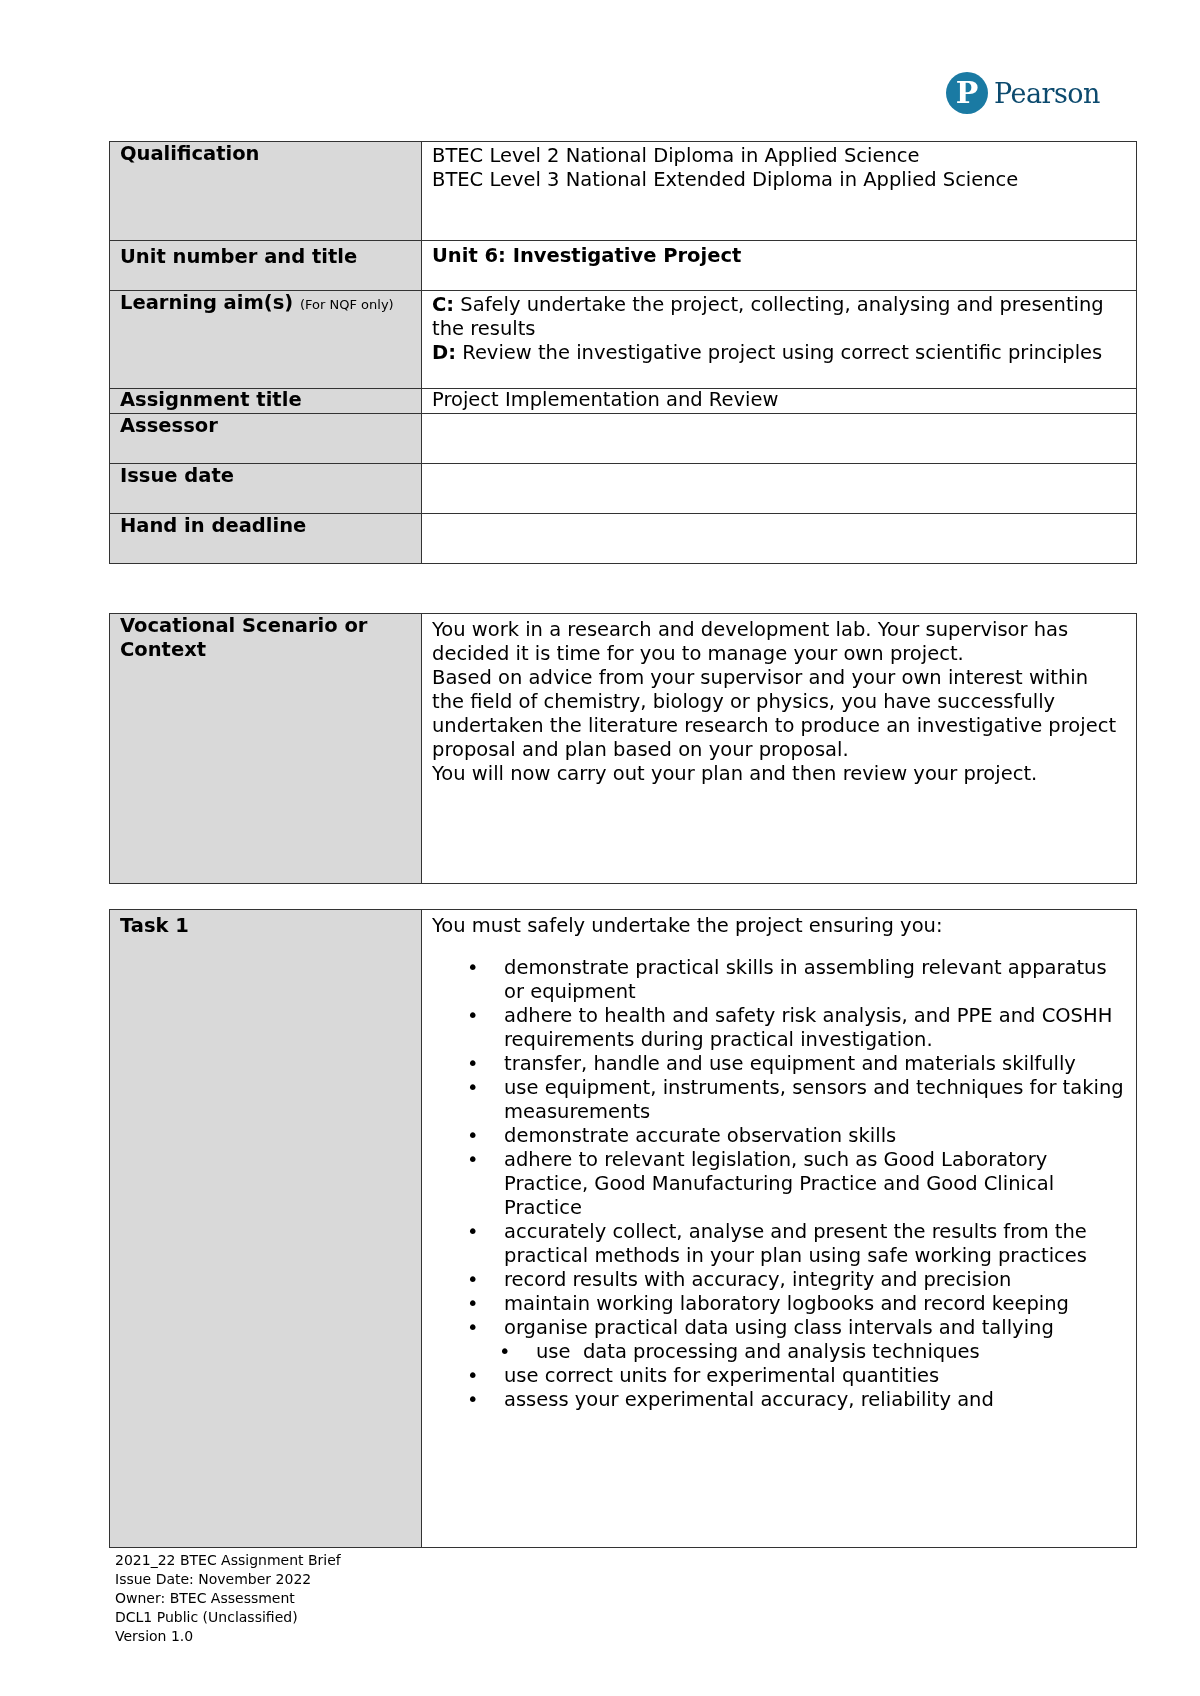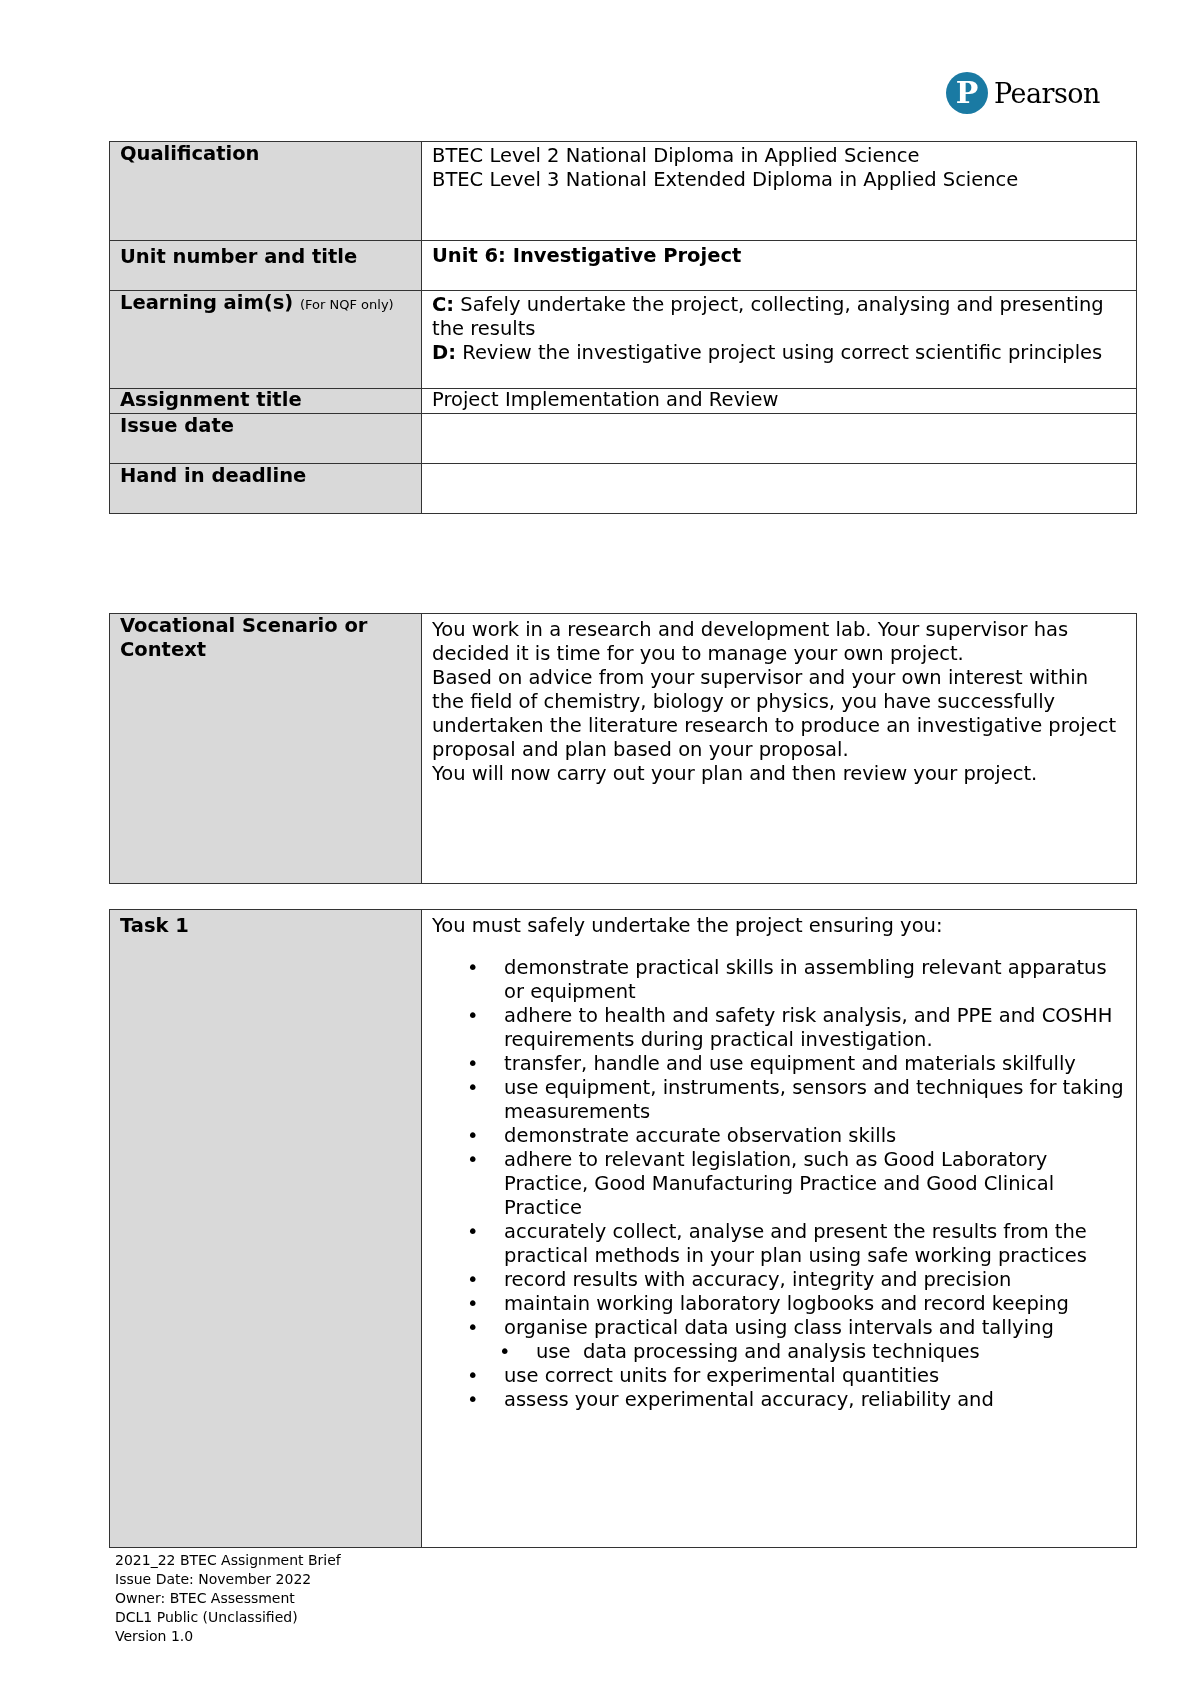--- a/index.html
+++ b/index.html
@@ -9,21 +9,21 @@
   }
   .logo { position: absolute; left: 946px; top: 72px; display: flex; align-items: center; }
   .logo-mark {
     width: 42px; height: 42px; border-radius: 50%; background: #1a7aa3;
     color: #fff; font-family: "DejaVu Serif", serif; font-weight: bold;
     font-size: 30px; display: flex; align-items: center; justify-content: center;
     line-height: 1;
   }
   .logo-text {
     margin-left: 6px; font-family: "DejaVu Serif", serif; font-size: 27px;
-    color: #000000; letter-spacing: -0.5px;
+    color: #0c4a6e; letter-spacing: -0.5px;
   }
   table.brief {
     position: absolute; left: 109px; width: 1028px; border-collapse: collapse;
     table-layout: fixed;
   }
   table.brief td {
     border: 1.5px solid #333; vertical-align: top; padding: 0;
     font-size: 19.5px; line-height: 24px;
   }
   td.lbl {
@@ -75,20 +75,24 @@
     <td class="val">
       <div><b>C:</b> <span>Safely undertake the project, collecting, analysing and presenting the results</span></div>
       <div><b>D:</b> <span>Review the investigative project using correct scientific principles</span></div>
     </td>
   </tr>
   <tr style="height:25px">
     <td class="lbl" style="line-height:22px;">Assignment title</td>
     <td class="val" style="line-height:22px; padding-top:0 !important;">Project Implementation and Review</td>
   </tr>
   <tr style="height:50px">
+    <td class="lbl">Assessor</td>
+    <td class="val"></td>
+  </tr>
+  <tr style="height:50px">
     <td class="lbl">Issue date</td>
     <td class="val"></td>
   </tr>
   <tr style="height:50px">
     <td class="lbl">Hand in deadline</td>
     <td class="val"></td>
   </tr>
 </tbody>
   </table>
 

